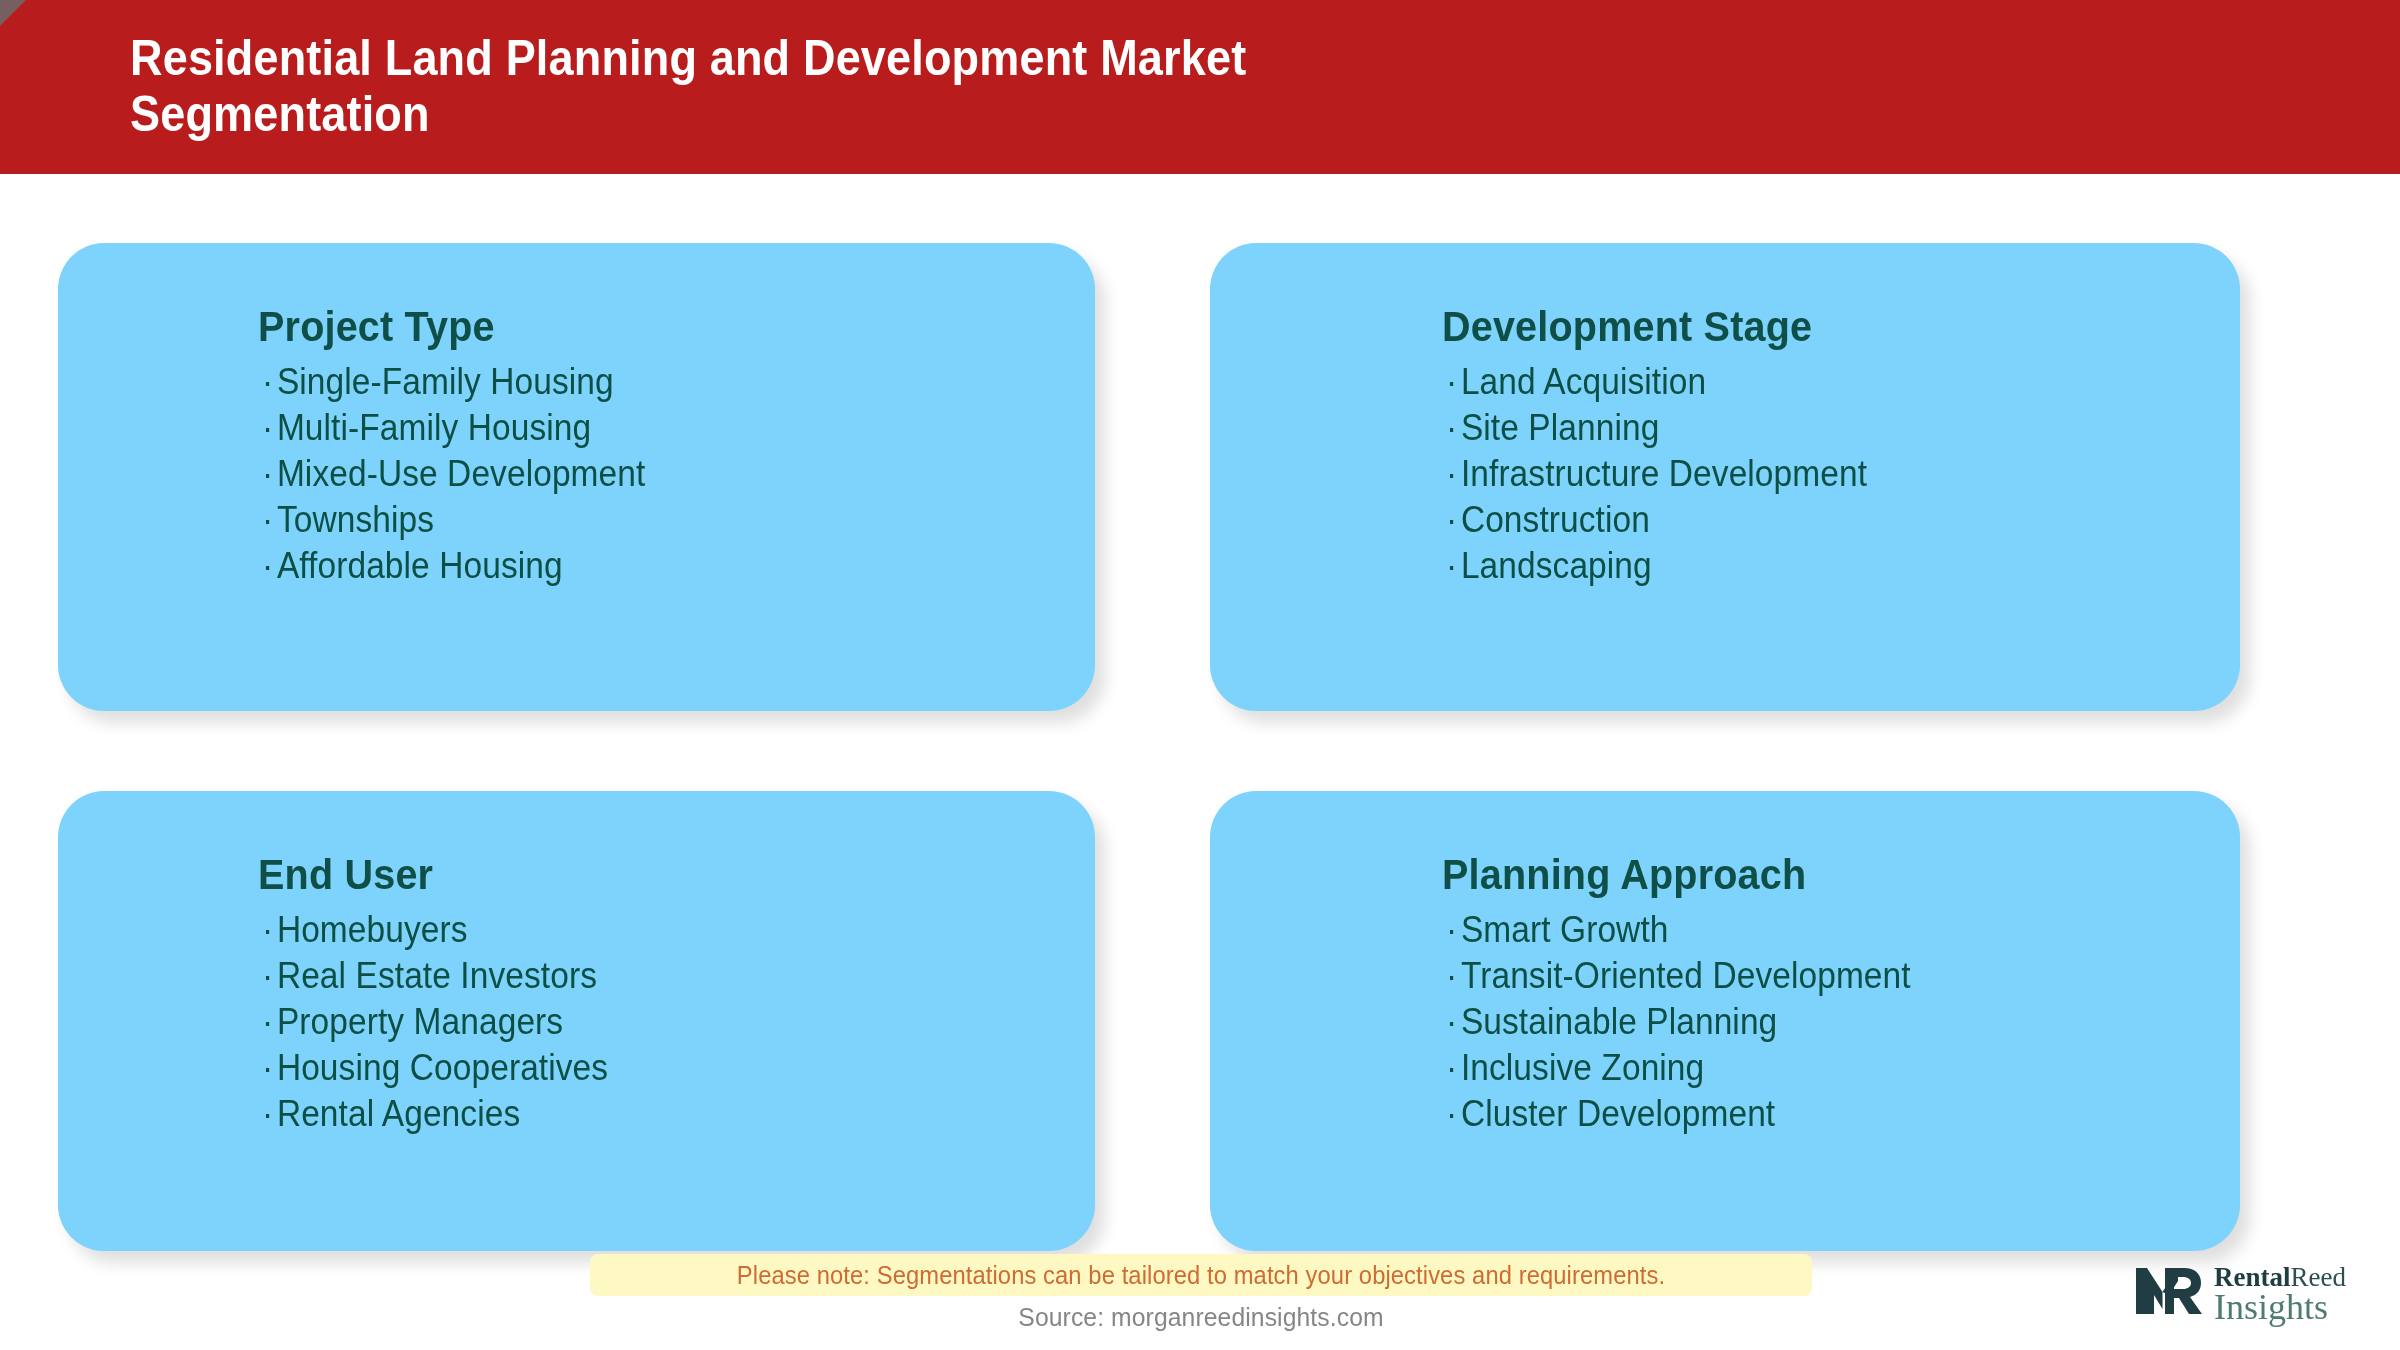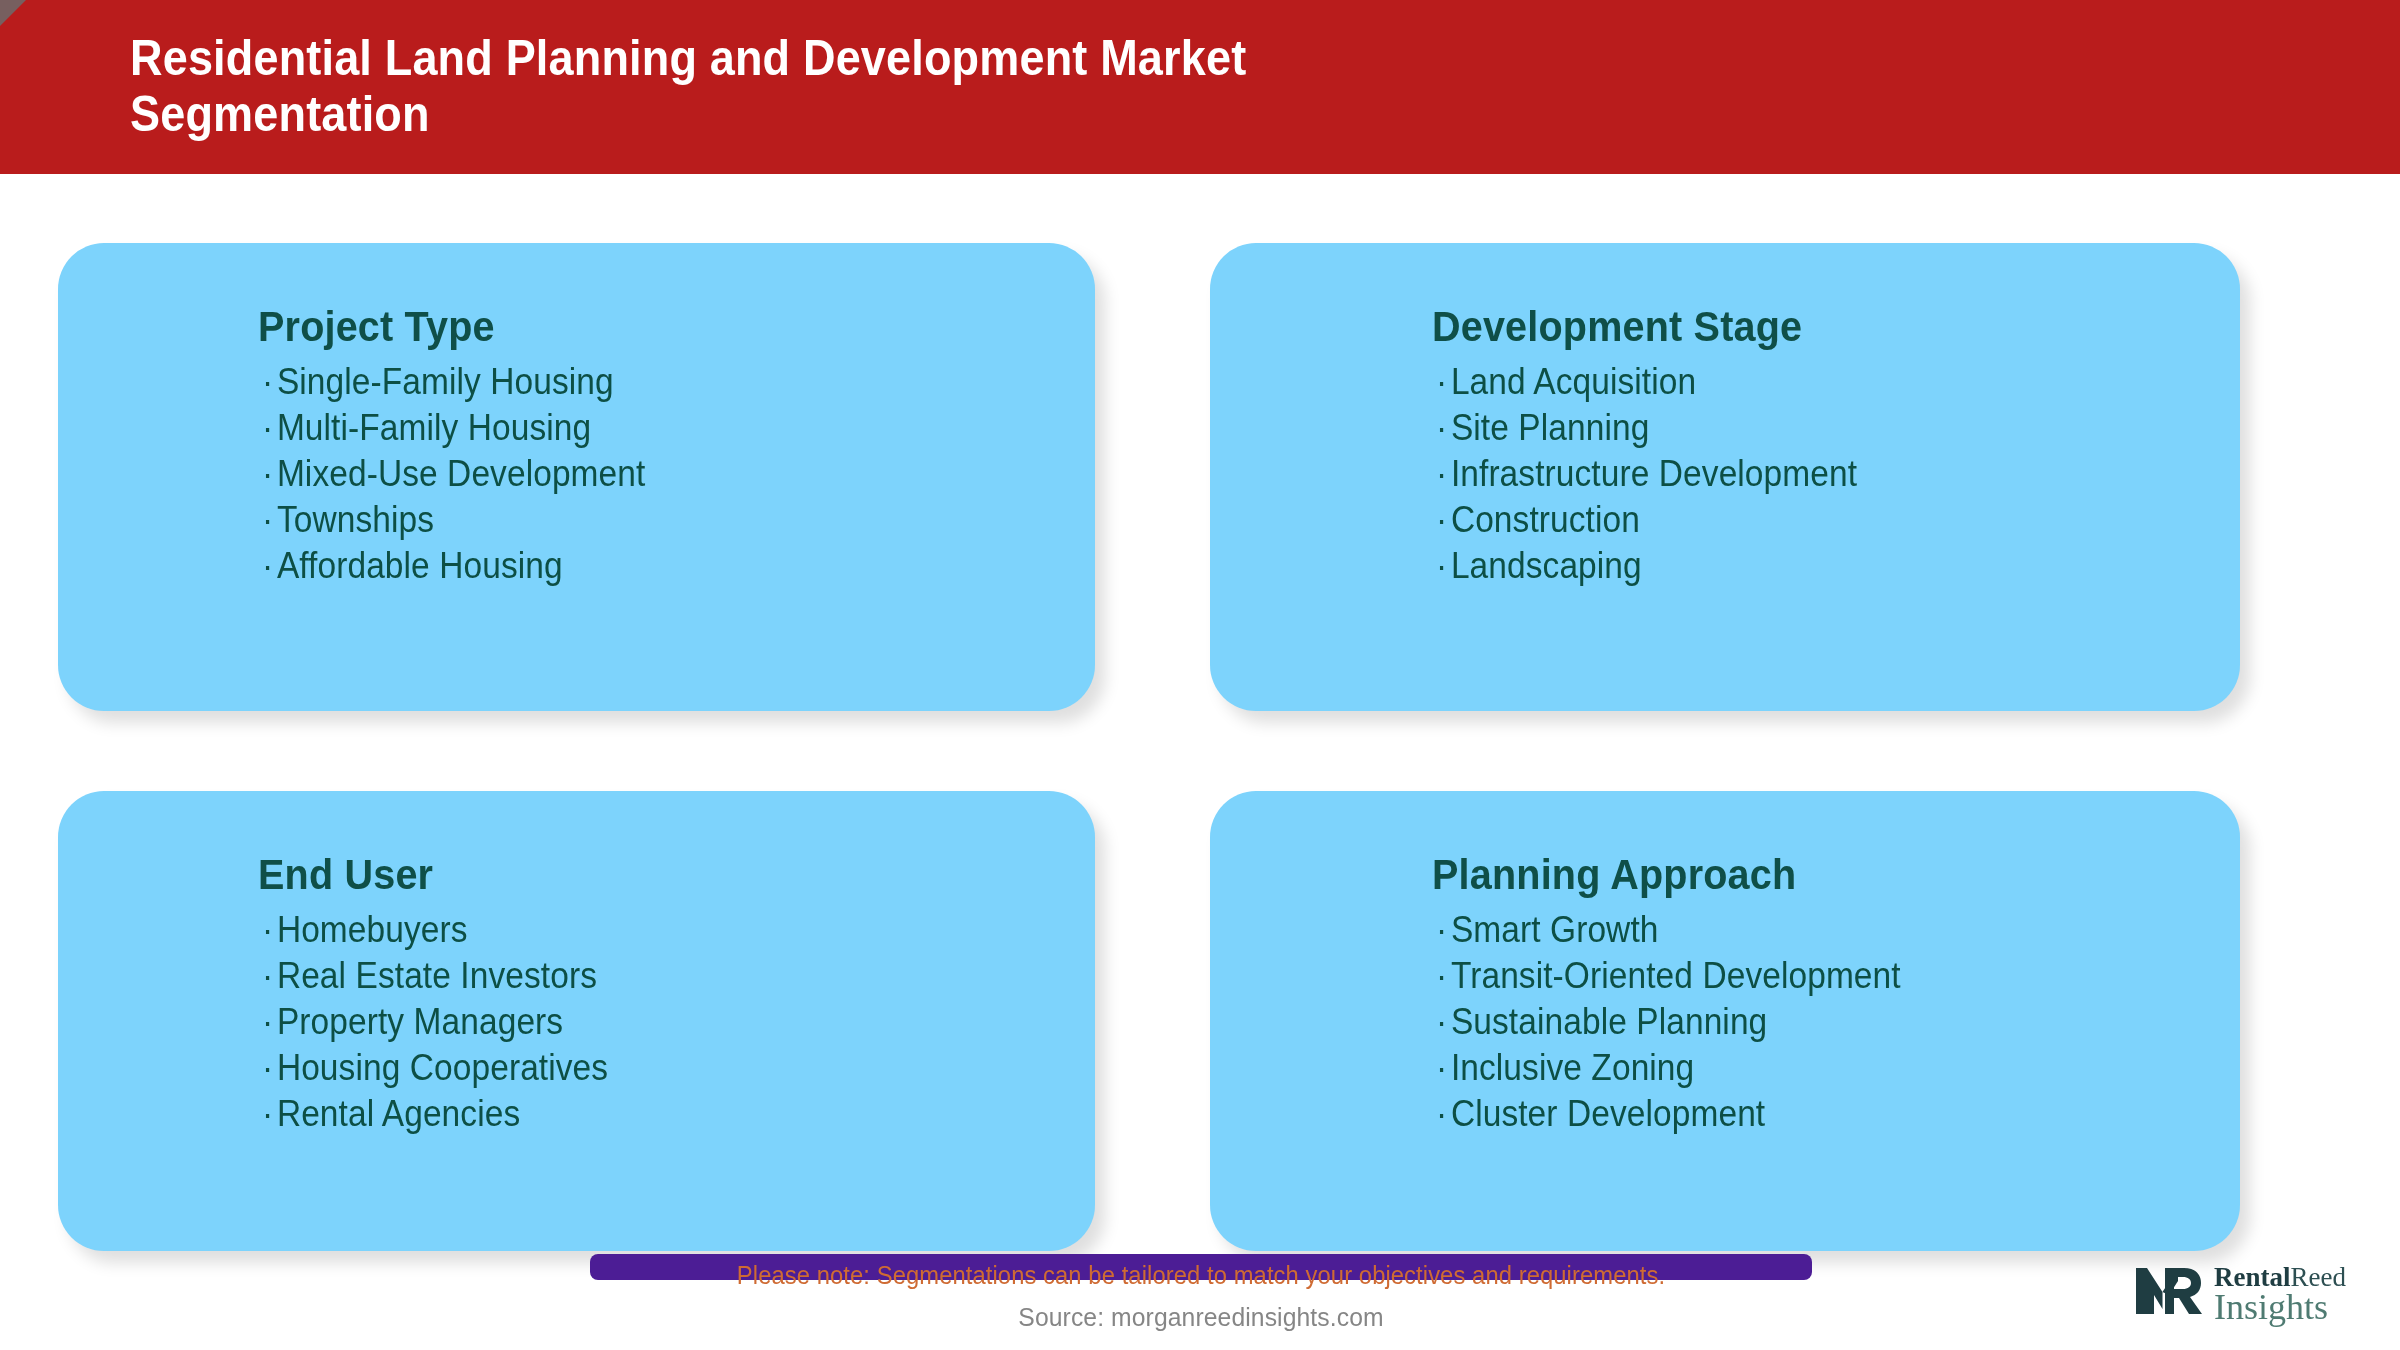--- a/index.html
+++ b/index.html
@@ -71,21 +71,21 @@
   .card-c1 { left: 1210px; width: 1030px; }
   .card-r0 { top: 69px;  height: 468px; }
   .card-r1 { top: 617px; height: 460px; }
 
   .card-inner {
     position: absolute;
     left: 200px;
     top: 58px;
     right: 40px;
   }
-  .card-c1 .card-inner { left: 222px; }
+  .card-c1 .card-inner { left: 232px; }
 
   .card-heading {
     color: #0f4f48;
     font-family: "Liberation Sans", sans-serif;
     font-weight: 700;
     font-size: 43px;
     line-height: 50px;
     letter-spacing: 0.2px;
     transform: scaleX(0.92);
     transform-origin: left top;
@@ -113,22 +113,22 @@
     width: 16px;
     color: #0d4f45;
   }
 
   
   .note-band {
     position: absolute;
     left: 590px;
     top: 1254px;
     width: 1222px;
-    height: 26px;
-    background: #4c1d95;
+    height: 42px;
+    background: #fef9c3;
     border-radius: 8px;
     box-sizing: border-box;
   }
   .note-text {
     position: absolute;
     left: 0;
     top: 0;
     width: 1222px;
     height: 42px;
     line-height: 42px;

